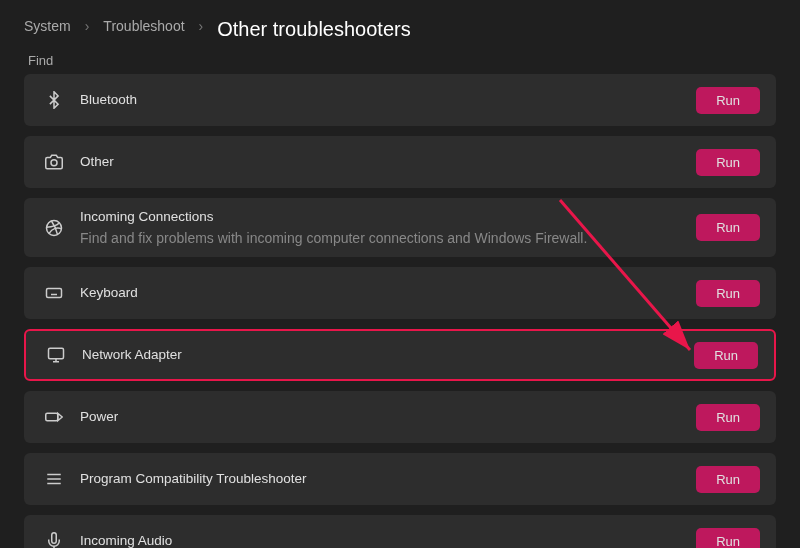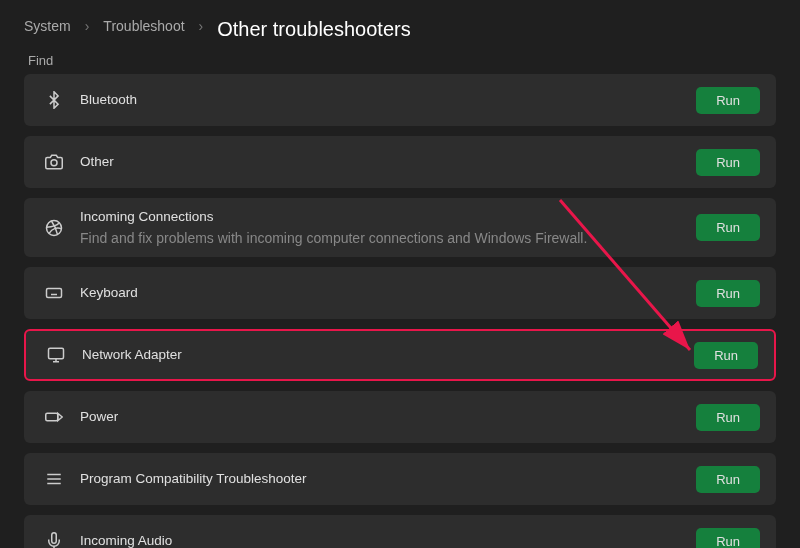--- a/index.html
+++ b/index.html
@@ -89,21 +89,21 @@
     }
 
     .row-desc {
       font-size: 14px;
       color: #888888;
       margin-top: 2px;
       line-height: 1.3;
     }
 
     .run-btn {
-      background-color: #15803d;
+      background-color: #be185d;
       color: #e0e0e0;
       border: none;
       border-radius: 5px;
       padding: 6px 20px;
       font-size: 13px;
       cursor: pointer;
       flex-shrink: 0;
     }
 
     

